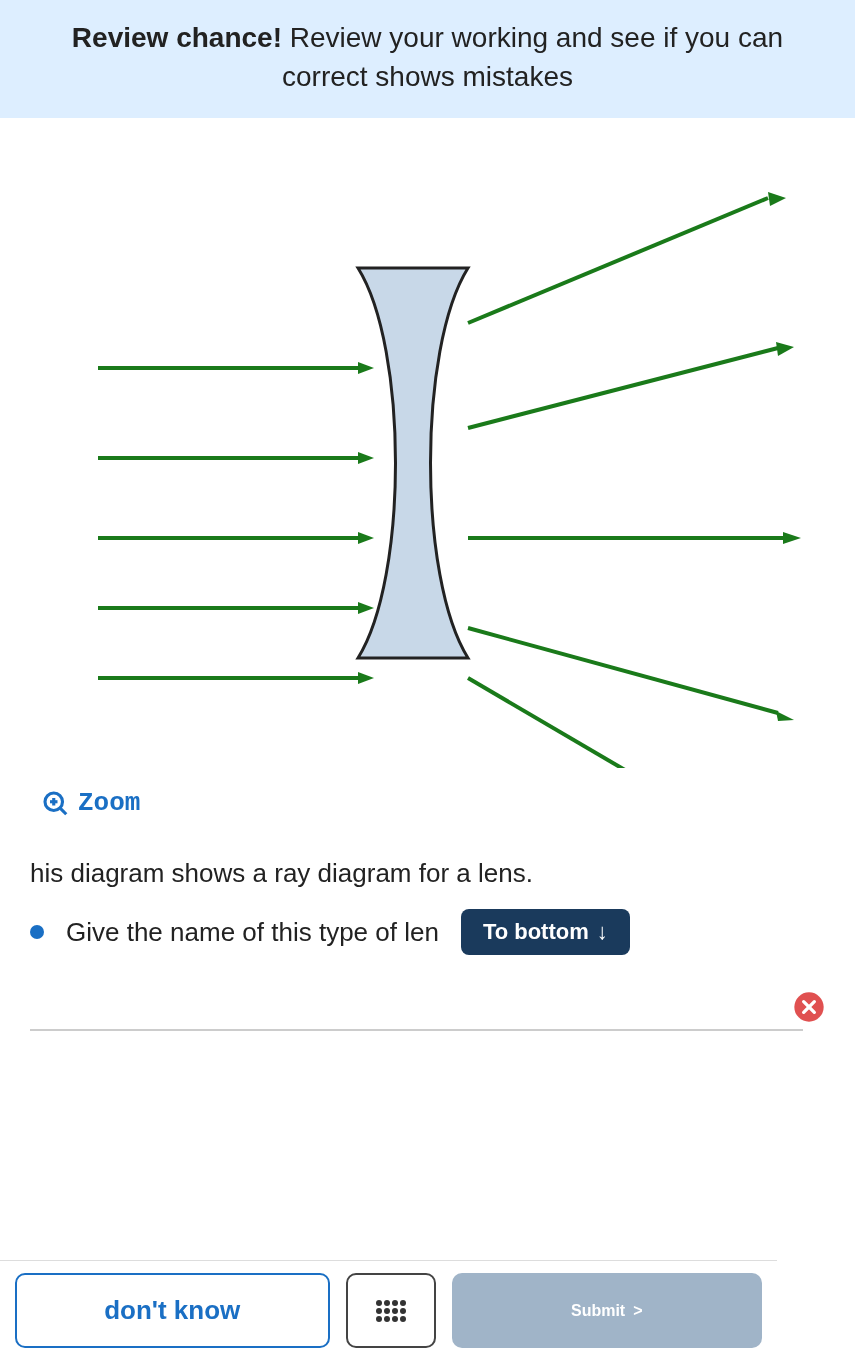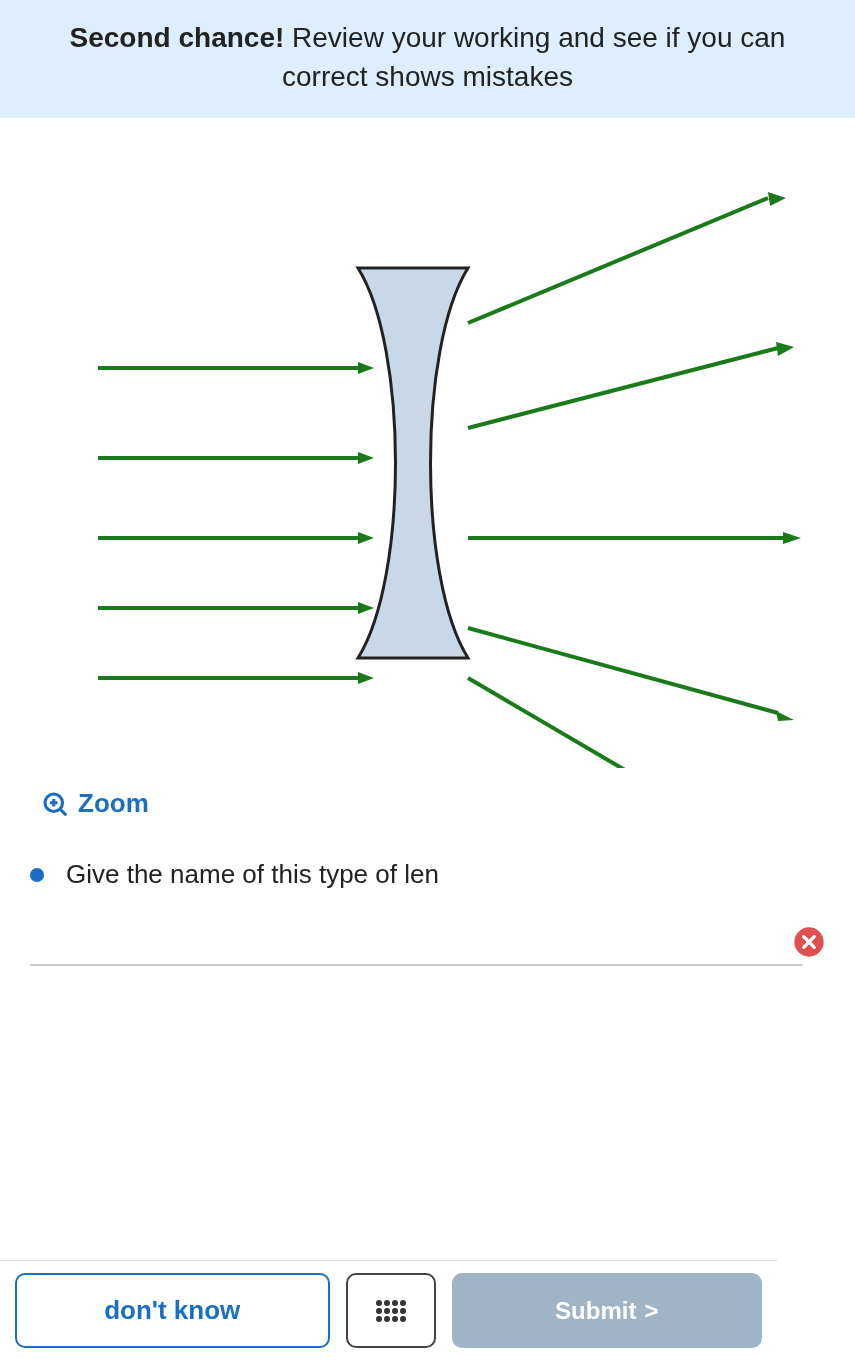--- a/index.html
+++ b/index.html
@@ -46,20 +46,21 @@
       gap: 8px;
       color: #1a6fc4;
       font-size: 26px;
       font-weight: 600;
       background: none;
       border: none;
       cursor: pointer;
       padding: 20px 30px 10px;
       align-self: flex-start;
       margin-left: 10px;
+      font-family: Liberation Mono, monospace;
     }
     .zoom-btn svg {
       width: 30px;
       height: 30px;
     }
 
     
     .question-section {
       padding: 30px 30px 0;
     }
@@ -161,39 +162,39 @@
       margin: 12px 8px;
       display: flex;
       align-items: center;
       justify-content: center;
     }
     .submit-btn {
       flex: 1;
       background: #a0b4c8;
       color: #fff;
       border: none;
-      font-size: 24px;
+      font-size: 16px;
       font-weight: 600;
       cursor: pointer;
       border-radius: 10px;
       margin: 12px 15px 12px 8px;
       display: flex;
       align-items: center;
       justify-content: center;
       gap: 8px;
     }
 
     
     .bottom-spacer { height: 120px; }
   </style>
 </head>
 <body>
 
 <div class="banner">
-  <strong>Second chance!</strong><span> Review your working and see if you can correct shows mistakes</span>
+  <strong>Review chance!</strong><span> Review your working and see if you can correct shows mistakes</span>
 </div>
 
 <div class="diagram-area">
   <div class="diagram-svg-wrap">
     <svg width="780" height="620" viewBox="0 0 780 620">
 
       <path d="M320,120 C370,200 370,430 320,510 L430,510 C380,430 380,200 430,120 Z" fill="#c8d8e8" stroke="#222" stroke-width="3"></path>
 
       <line x1="60" y1="220" x2="320" y2="220" stroke="#1a7a1a" stroke-width="4"></line>
       <polygon points="320,214 336,220 320,226" fill="#1a7a1a"></polygon>
@@ -232,24 +233,29 @@
       <circle cx="11" cy="11" r="7"></circle>
       <line x1="11" y1="8" x2="11" y2="14"></line>
       <line x1="8" y1="11" x2="14" y2="11"></line>
       <line x1="16.5" y1="16.5" x2="21" y2="21"></line>
     </svg>
     <span>Zoom</span>
   </button>
 </div>
 
 <div class="question-section">
+  <p class="question-intro">his diagram shows a ray diagram for a lens.</p>
 
   <div class="question-line">
     <div class="bullet"></div>
     <span>Give the name of this type of len</span>
+    <button class="to-bottom-btn">
+      <span>To bottom</span>
+      <span>↓</span>
+    </button>
   </div>
 </div>
 
 <div class="input-row">
   <input class="answer-input" type="text" placeholder="" style="">
   <button class="clear-btn">
     <svg viewBox="0 0 24 24">
       <circle cx="12" cy="12" r="11" fill="#e05050"></circle>
       <line x1="8" y1="8" x2="16" y2="16" stroke="#fff" stroke-width="2.5" stroke-linecap="round"></line>
       <line x1="16" y1="8" x2="8" y2="16" stroke="#fff" stroke-width="2.5" stroke-linecap="round"></line>

